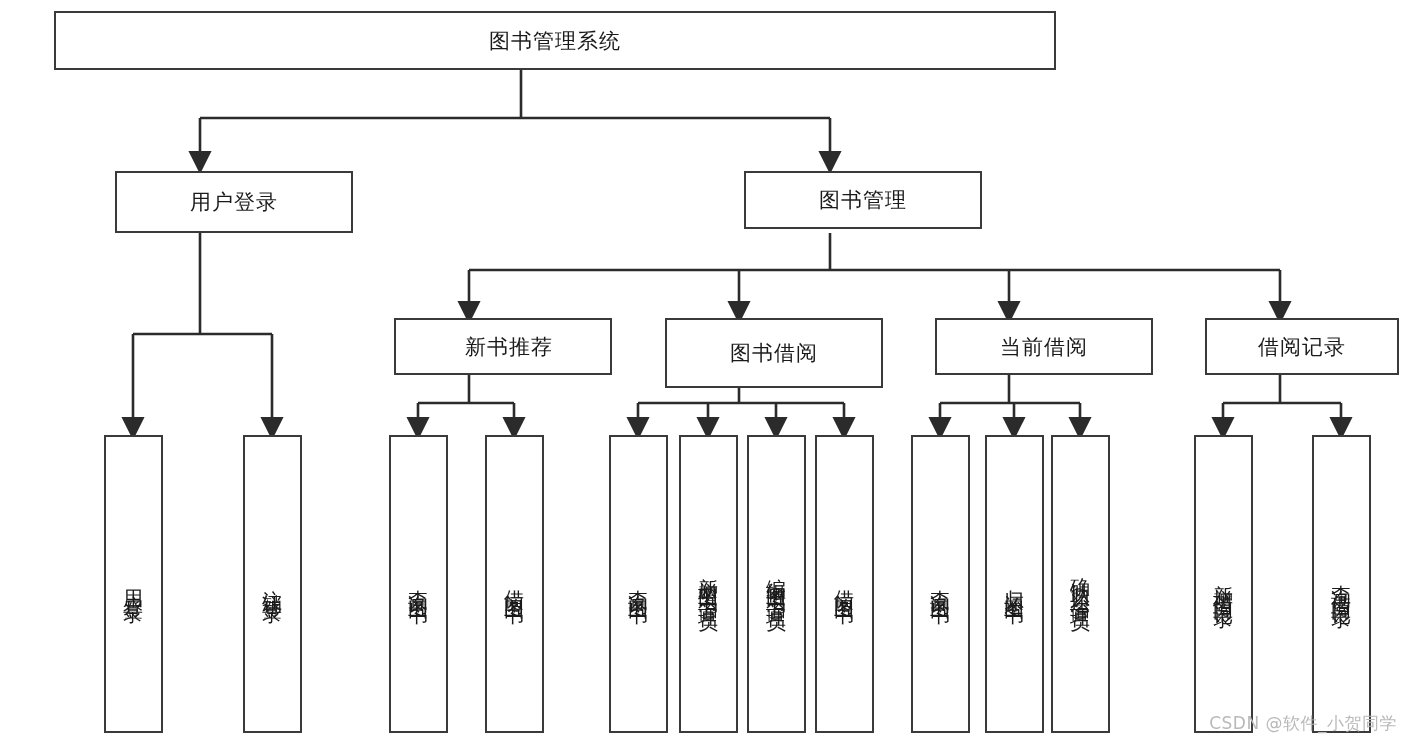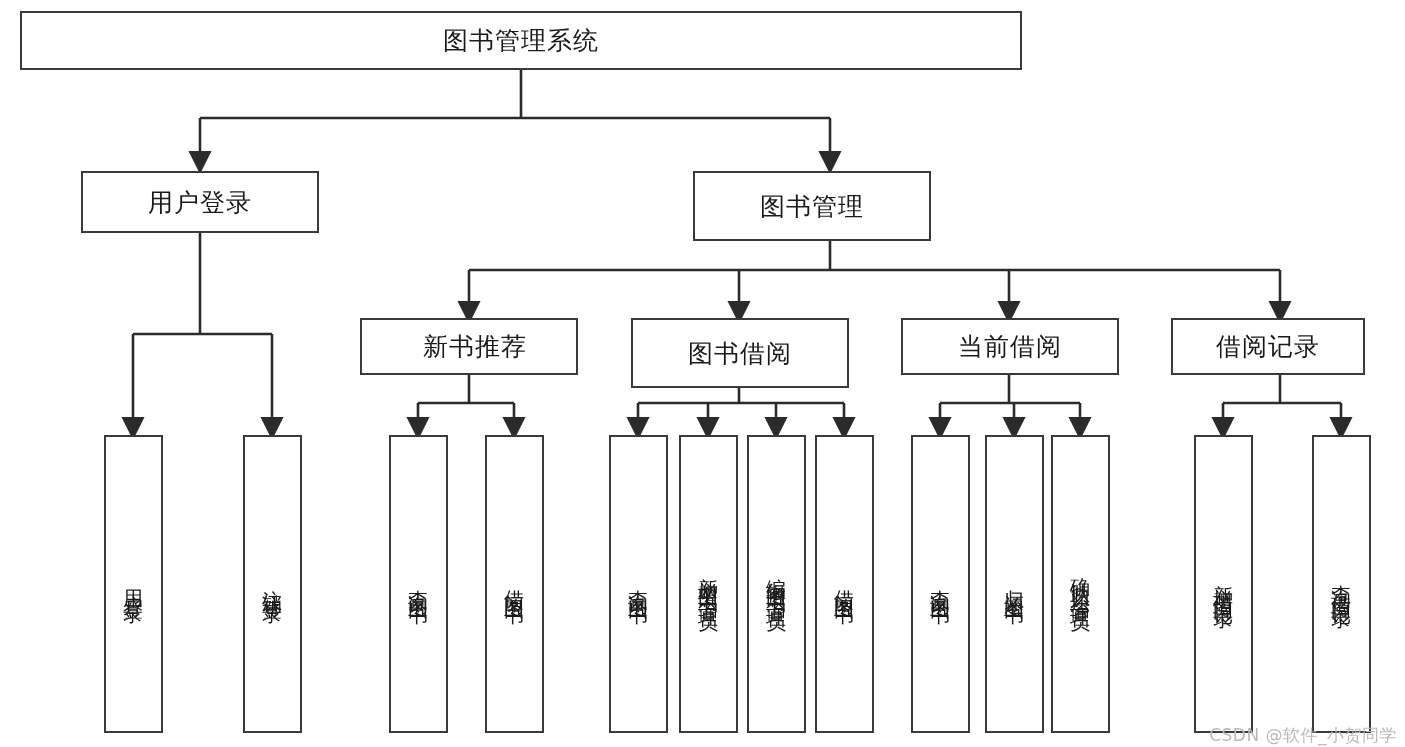--- a/index.html
+++ b/index.html
@@ -27,40 +27,41 @@
     position: absolute;
     box-sizing: border-box;
     border: 2.5px solid #3a3a3a;
     background: #ffffff;
     display: flex;
     align-items: center;
     justify-content: center;
     color: #1a1a1a;
   }
   .node.horiz {
-    font-size: 25px;
+    font-size: 21px;
     letter-spacing: 1px;
+    margin-left: 34px;
   }
   .node.vert {
     font-size: 20px;
     padding-top: 4px;
     padding-bottom: 4px;
     align-items: center;
   }
   .node.vert .label {
     writing-mode: vertical-rl;
     text-orientation: upright;
     letter-spacing: 5px;
     line-height: 1;
     white-space: nowrap;
   }
   .watermark {
     position: absolute;
     right: 8px;
-    bottom: 0;
+    bottom: 12px;
     font-size: 17px;
     color: #b9b9b9;
     letter-spacing: 0.5px;
     white-space: nowrap;
   }
 </style>
 </head>
 <body>
 
 <div id="canvas">
@@ -115,21 +116,21 @@
     </g>
   </svg>
 
   <div class="node horiz" style="left:20px; top:11px; width:1002px; height:59px;">
     <span class="label">图书管理系统</span>
   </div>
 
   <div class="node horiz" style="left:81px; top:171px; width:238px; height:62px;">
     <span class="label">用户登录</span>
   </div>
-  <div class="node horiz" style="left:693px; top:171px; width:238px; height:70px;">
+  <div class="node horiz" style="left:710px; top:171px; width:238px; height:58px;">
     <span class="label">图书管理</span>
   </div>
 
   <div class="node horiz" style="left:360px; top:318px; width:218px; height:57px;padding-left:12px;">
     <span class="label">新书推荐</span>
   </div>
   <div class="node horiz" style="left:631px; top:318px; width:218px; height:70px;">
     <span class="label">图书借阅</span>
   </div>
   <div class="node horiz" style="left:901px; top:318px; width:218px; height:57px;text-align:center;">

